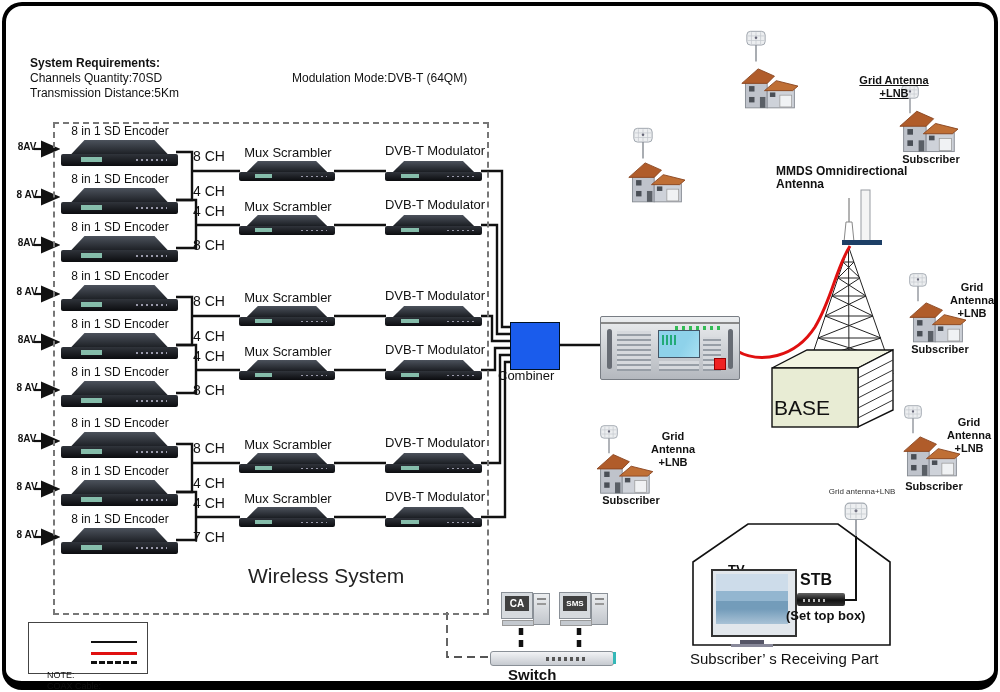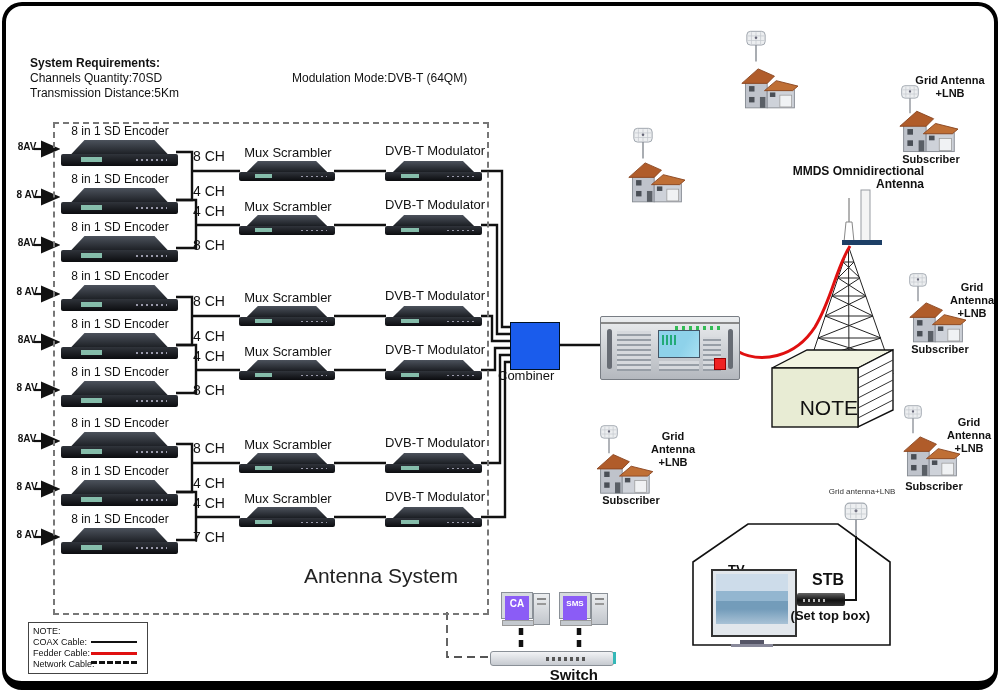--- a/index.html
+++ b/index.html
@@ -1,20 +1,20 @@
 <!DOCTYPE html>
 <html><head>
 <meta charset="utf-8">
 <style>
   html,body{margin:0;padding:0;background:#fff;}
   #canvas{position:relative;width:1000px;height:692px;background:#fff;overflow:hidden;
           font-family:"Liberation Sans",sans-serif;color:#111;}
   .frame{position:absolute;inset:2px;border:4px solid #000;border-bottom-width:9px;border-radius:20px;pointer-events:none;}
   .abs{position:absolute;}
-  .ctr{text-align:right;}
+  .ctr{text-align:left;}
   .b{font-weight:bold;}
   #title{left:26px;top:14px;font-size:23px;font-weight:bold;letter-spacing:.2px;}
   .req{left:30px;font-size:12px;}
   #mod-mode{left:292px;top:71px;font-size:12px;}
   #headend-box{left:53px;top:122px;width:432px;height:489px;border:2px dashed #777;}
   #headend-label{left:248px;top:564px;width:210px;font-size:21px;color:#222;}
   .enc-lbl{width:112px;font-size:12px;text-align:center;}
   .av{width:38px;font-size:10px;font-weight:bold;text-align:center;}
   .ch{width:42px;font-size:14px;}
   .mm-lbl{width:100px;font-size:13px;text-align:center;}
@@ -55,35 +55,35 @@
   #tv-stand{position:absolute;left:27px;bottom:-9px;width:24px;height:4px;background:#556;}
   #tv-base{position:absolute;left:18px;bottom:-12px;width:42px;height:3px;background:#889;}
   #stb{left:797px;top:593px;width:48px;height:13px;border-radius:2px;
        background:linear-gradient(#666,#111 55%,#333);}
   #stb::after{content:"";position:absolute;left:6px;top:6px;width:22px;height:3px;
        background:repeating-linear-gradient(90deg,#bbb 0 2px,transparent 2px 5px);}
   #rx-caption{left:690px;top:650px;width:210px;font-size:15px;}
   #rx-ant-lbl{left:824px;top:487px;width:76px;font-size:8px;text-align:center;color:#333;}
   
   .mon{position:absolute;width:30px;height:25px;background:#d6dade;border:1px solid #8a9097;}
-  .mon-scr{position:absolute;left:3px;top:3px;right:3px;height:30px;background:#8b5cf6;color:#fff;
+  .mon-scr{position:absolute;left:3px;top:3px;right:3px;height:15px;background:#404040;color:#fff;
            text-align:center;font-weight:bold;}
   .mon-kb{position:absolute;height:4px;background:#c4c9cf;border:1px solid #999;}
   .pc-tower{position:absolute;width:15px;height:30px;background:linear-gradient(#eceef0,#c2c6cc);border:1px solid #8a9097;}
   .pc-tower::before{content:"";position:absolute;left:3px;top:4px;right:3px;height:2px;background:#888;}
   .pc-tower::after{content:"";position:absolute;left:3px;top:9px;right:3px;height:2px;background:#999;}
   #switch{left:490px;top:651px;width:122px;height:13px;border:1px solid #8a9097;border-radius:3px;
           background:linear-gradient(#f2f3f5,#c6cad0);}
   #switch::after{content:"";position:absolute;left:55px;top:5px;width:40px;height:4px;
           background:repeating-linear-gradient(90deg,#555 0 3px,transparent 3px 6px);}
   #switch-tick{left:613px;top:652px;width:3px;height:12px;background:#35b8b8;}
   #switch-label{left:508px;top:666px;width:90px;font-size:15px;font-weight:bold;}
   
   #legend{left:28px;top:622px;width:118px;height:50px;border:1px solid #444;font-size:9px;}
-  .lg-row{position:absolute;left:4px;}
+  .lg-row{position:absolute;left:18px;margin-top:44px;}
   .lg-sample{position:absolute;left:62px;width:46px;}
   </style>
 </head>
 <body>
 
 <div id="canvas">
 
   <svg class="abs" width="1000" height="692" viewBox="0 0 1000 692" style="left:0;top:0;">
     <defs>
       <marker id="arr" markerWidth="9" markerHeight="8" refX="7" refY="4" orient="auto">
@@ -223,21 +223,21 @@
   </svg>
 
   <div class="frame"></div>
 
   <div class="abs req" style="top:56px;font-weight:bold;">System Requirements:</div>
   <div class="abs req" style="top:71px;">Channels Quantity:70SD</div>
   <div class="abs req" style="top:86px;">Transmission Distance:5Km</div>
   <div id="mod-mode" class="abs">Modulation Mode:DVB-T (64QM)</div>
 
   <div id="headend-box" class="abs"></div>
-  <div id="headend-label" class="abs ctr">Antenna System</div>
+  <div id="headend-label" class="abs ctr">Wireless System</div>
 
   <div class="abs av" style="left:8px;top:141px;">8AV</div>
   <div class="abs av" style="left:8px;top:189px;">8 AV</div>
   <div class="abs av" style="left:8px;top:237px;">8AV</div>
   <div class="abs enc-lbl" style="left:64px;top:124px;">8 in 1 SD Encoder</div>
   <div class="device" style="left:63px;top:140px;width:113px;height:26px;">
       <div class="dev-top"></div>
       <div class="dev-face"></div>
     </div>
   <div class="abs enc-lbl" style="left:64px;top:172px;">8 in 1 SD Encoder</div>
@@ -371,23 +371,23 @@
     <span class="tx-grille" style="left:58px;top:44px;width:40px;height:10px;"></span>
     <span class="tx-lcd"></span>
     <span class="tx-leds"></span>
     <span class="tx-btn"></span>
   </div>
 
   <div id="mmds-lbl" class="abs ctr">
     <div>MMDS Omnidirectional</div>
       <div>Antenna</div>
   </div>
-  <div id="base-lbl" class="abs ctr">NOTE</div>
-
-  <div class="abs grid-lbl" style="left:904px;top:74px;width:92px;">
+  <div id="base-lbl" class="abs ctr">BASE</div>
+
+  <div class="abs grid-lbl" style="left:848px;top:74px;width:92px;text-decoration:underline;">
     <div>Grid Antenna</div>
       <div>+LNB</div>
   </div>
   <div class="abs sub-name" style="left:893px;top:153px;width:76px;">Subscriber</div>
 
   <div class="abs grid-lbl" style="left:944px;top:281px;width:56px;">
     <div>Grid</div>
       <div>Antenna</div>
       <div>+LNB</div>
   </div>
@@ -410,20 +410,21 @@
   <div id="rx-ant-lbl" class="abs">Grid antenna+LNB</div>
   <div class="abs b" style="left:728px;top:562px;font-size:13px;">TV</div>
   <div id="tv" class="abs">
     <div id="tv-screen"></div>
     <div id="tv-stand"></div>
       <div id="tv-base"></div>
   </div>
   <div class="abs b ctr" style="left:800px;top:571px;width:44px;font-size:16px;">STB</div>
   <div id="stb" class="abs"></div>
   <div class="abs b ctr" style="left:786px;top:608px;width:84px;font-size:13px;">(Set top box)</div>
+  <div id="rx-caption" class="abs ctr">Subscriber’ s Receiving Part</div>
 
   <div class="mon" style="left:501px;top:592px;">
     <div class="mon-scr" style="font-size:10px;line-height:15px;">CA</div>
   </div>
   <div class="pc-tower" style="left:533px;top:593px;"></div>
   <div class="mon-kb abs" style="left:502px;top:620px;width:30px;"></div>
   <div class="mon" style="left:559px;top:592px;">
     <div class="mon-scr" style="font-size:8px;line-height:15px;">SMS</div>
   </div>
   <div class="pc-tower" style="left:591px;top:593px;"></div>

